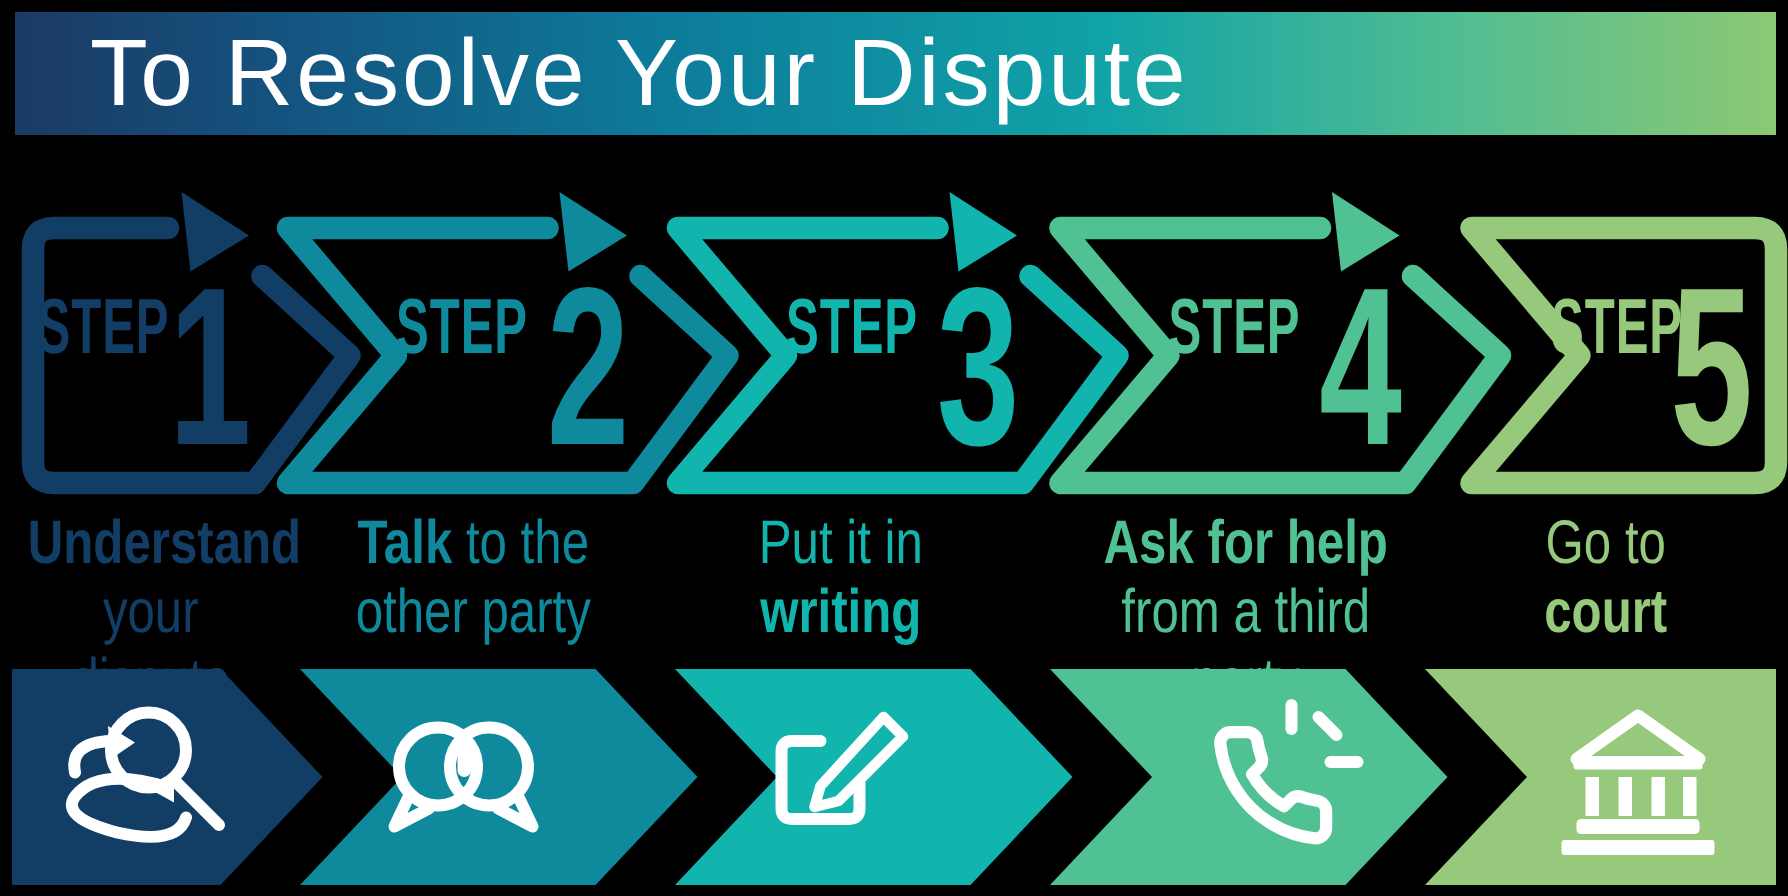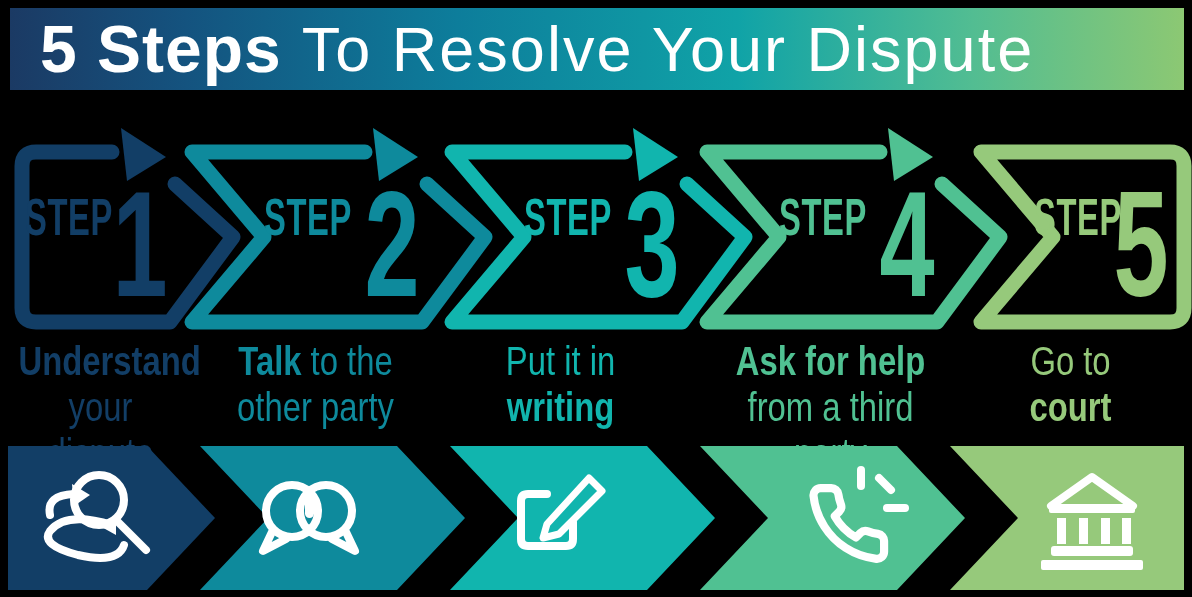--- a/index.html
+++ b/index.html
@@ -40,21 +40,20 @@
   .l1{left:-2px;width:205px;}
   .l2{left:198px;width:235px;}
   .l3{left:443px;width:235px;}
   .l4{left:678px;width:305px;}
   .l5{left:953px;width:235px;}
 </style>
 </head>
 <body>
 
 <div class="banner">
-  <span class="bold">5 Steps</span>
   <span class="light">To Resolve Your Dispute</span>
 </div>
 
 <svg class="stepband" viewBox="0 0 1192 208">
 
   <g>
     <path class="outline" d="M112 27 H36 Q22 27 22 41 V183 Q22 197 36 197 H170 L233 112 L175 59" stroke="#123E66"></path>
     <polygon points="121,3 166,32 127,56" fill="#123E66"></polygon>
     <g transform="translate(69,110) scale(0.63,1)">
       <text class="steptext" text-anchor="middle" fill="#123E66">STEP</text>

